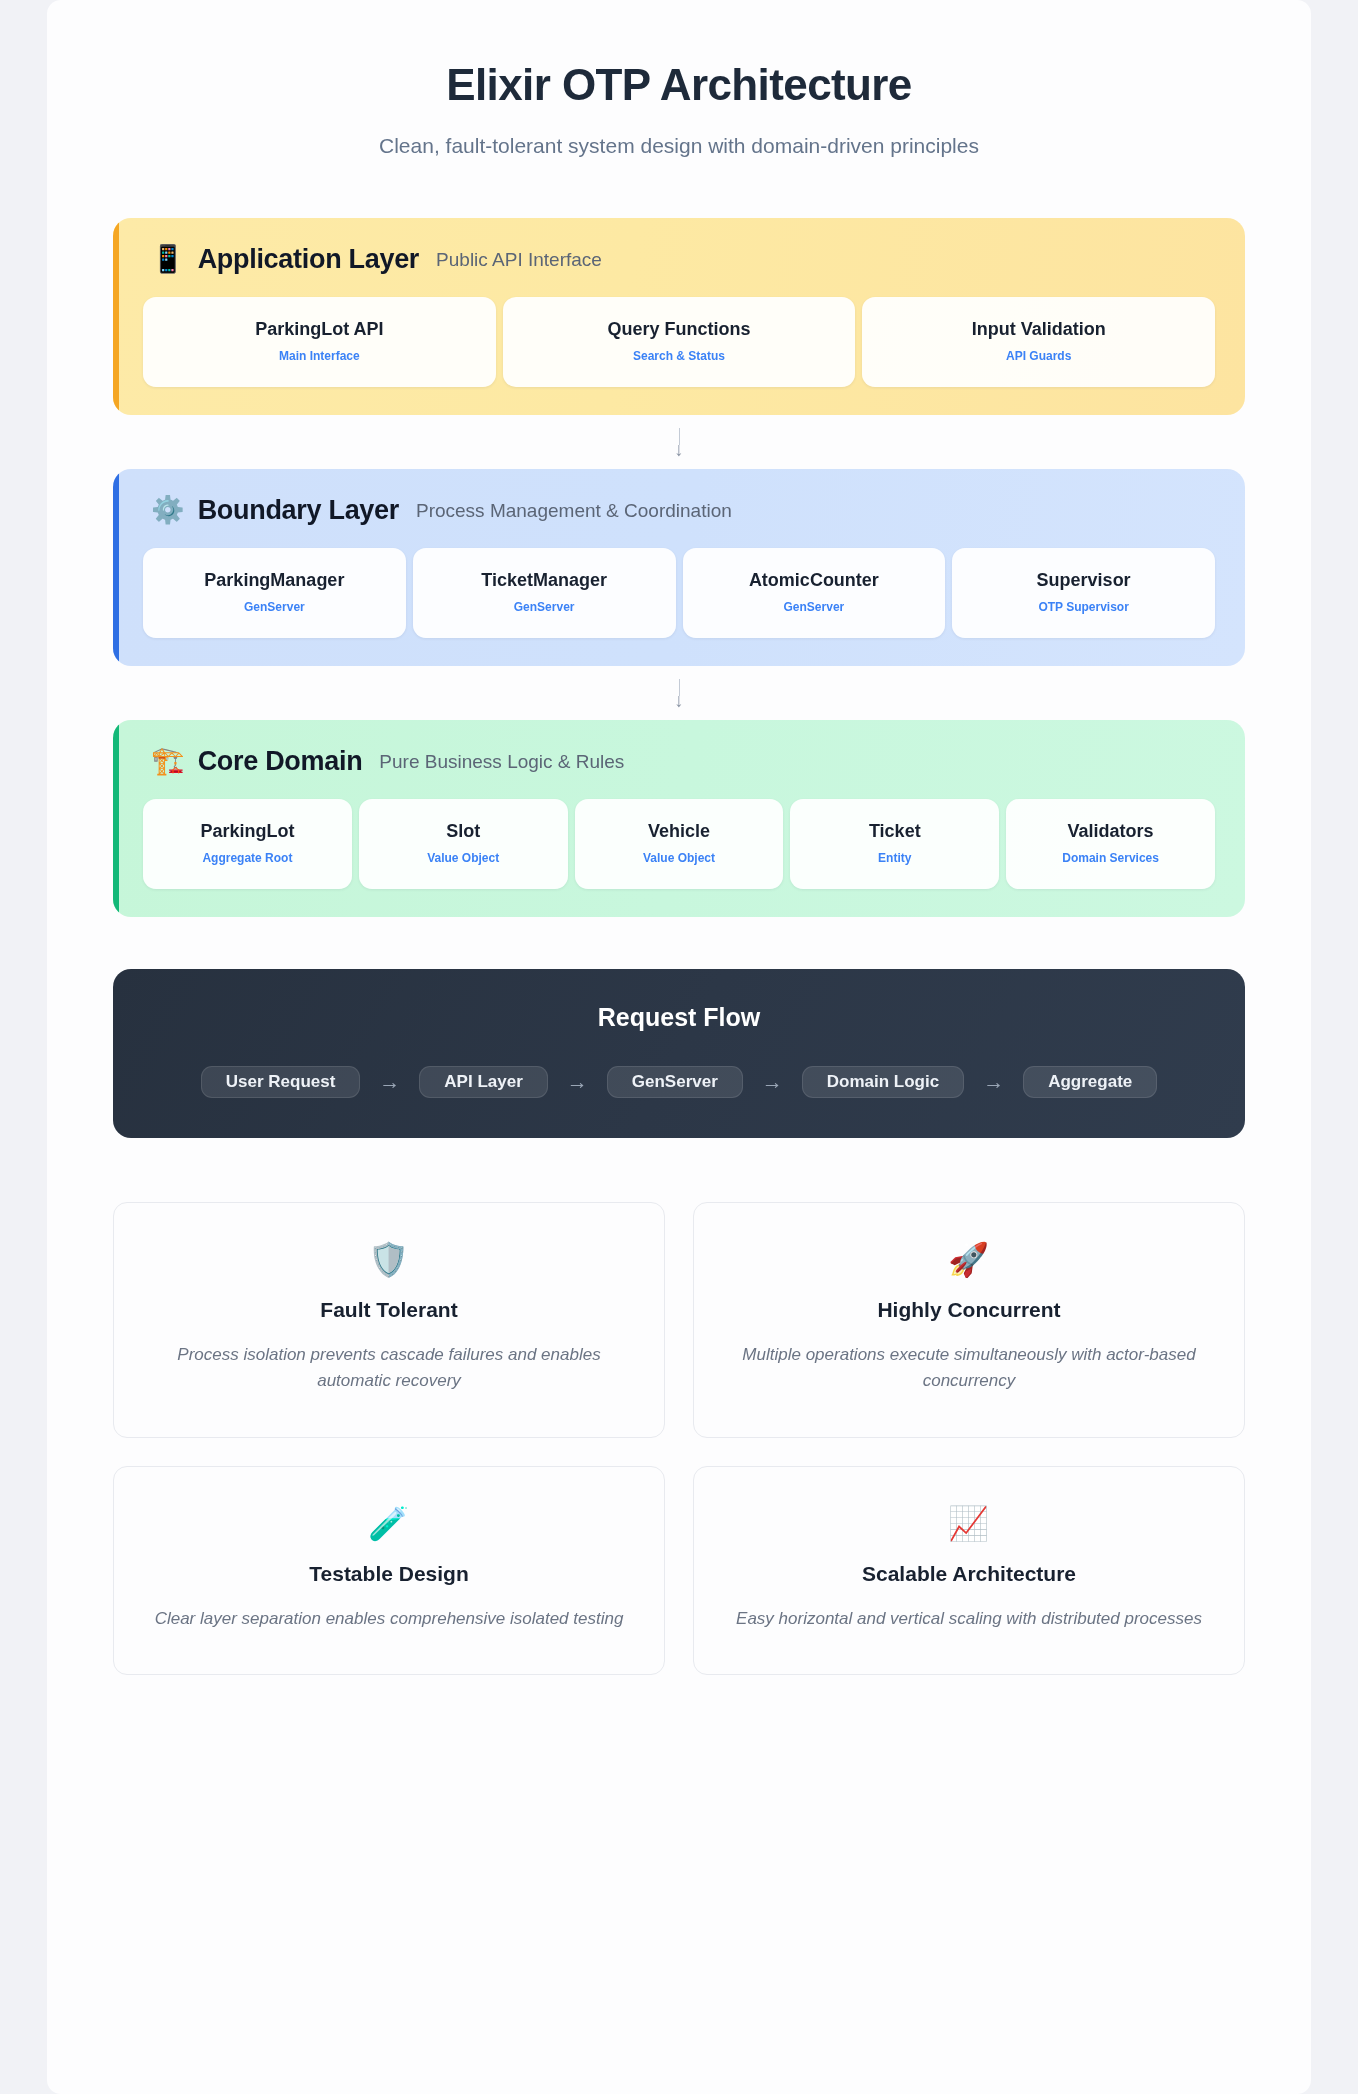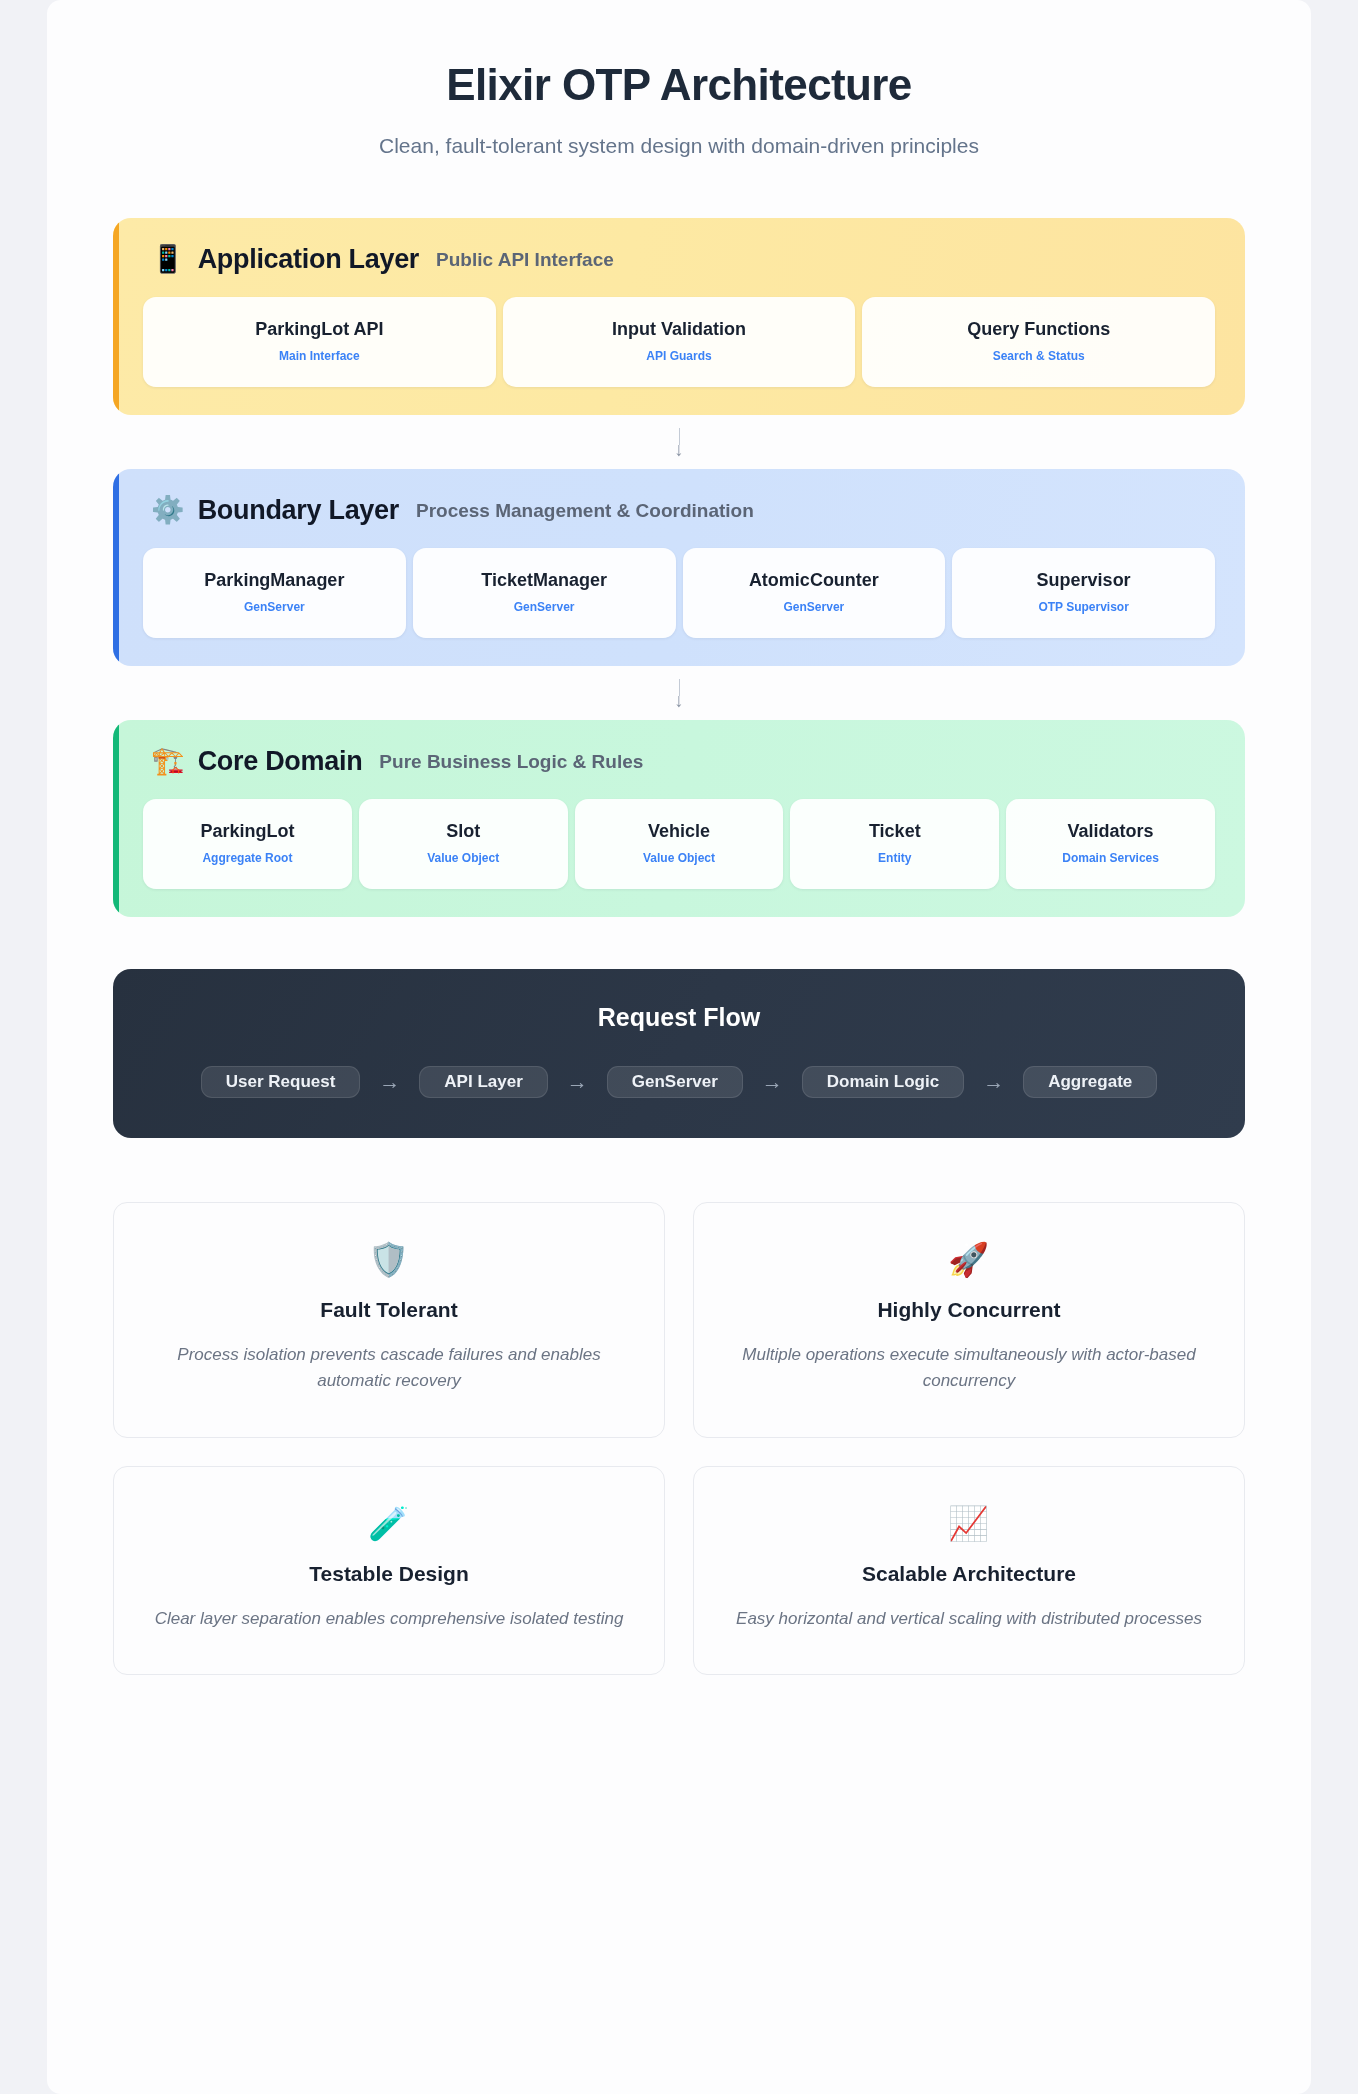--- a/index.html
+++ b/index.html
@@ -73,21 +73,21 @@
   .layer-emoji { font-size: 27px; line-height: 1; }
   .layer-title {
     font-size: 27px;
     font-weight: bold;
     color: #111827;
     letter-spacing: -0.3px;
   }
   .layer-sub {
     font-size: 19px;
     color: #5b6576;
-    font-weight: 700;
+    font-weight: 400;
     margin-left: 4px;
   }
 
   .cards { display: flex; gap: 7px; }
   .card {
     flex: 1;
     background: rgba(255,255,255,0.93);
     border-radius: 13px;
     padding: 22px 10px 24px 10px;
     text-align: center;
@@ -206,26 +206,26 @@
         <span class="layer-emoji">📱</span>
         <span class="layer-title">Application Layer</span>
         <span class="layer-sub">Public API Interface</span>
       </div>
       <div class="cards">
         <div class="card">
           <div class="card-title">ParkingLot API</div>
           <div class="card-sub">Main Interface</div>
         </div>
         <div class="card">
+          <div class="card-title">Query Functions</div>
+          <div class="card-sub">Search &amp; Status</div>
+        </div>
+        <div class="card">
           <div class="card-title">Input Validation</div>
           <div class="card-sub">API Guards</div>
-        </div>
-        <div class="card">
-          <div class="card-title">Query Functions</div>
-          <div class="card-sub">Search &amp; Status</div>
         </div>
       </div>
     </div>
 
     <div class="connector">
       <div class="stem"></div>
       <div class="head">↓</div>
     </div>
 
     <div class="layer layer-boundary">

